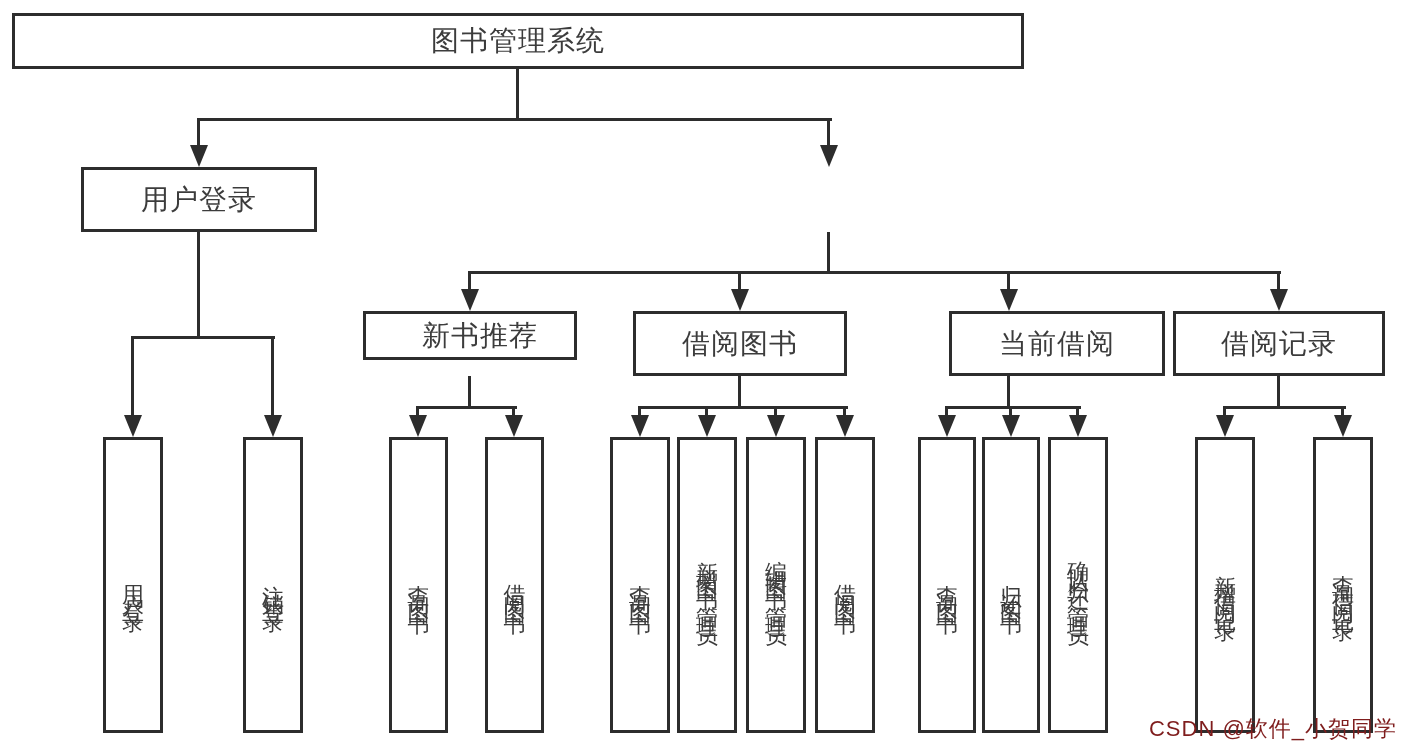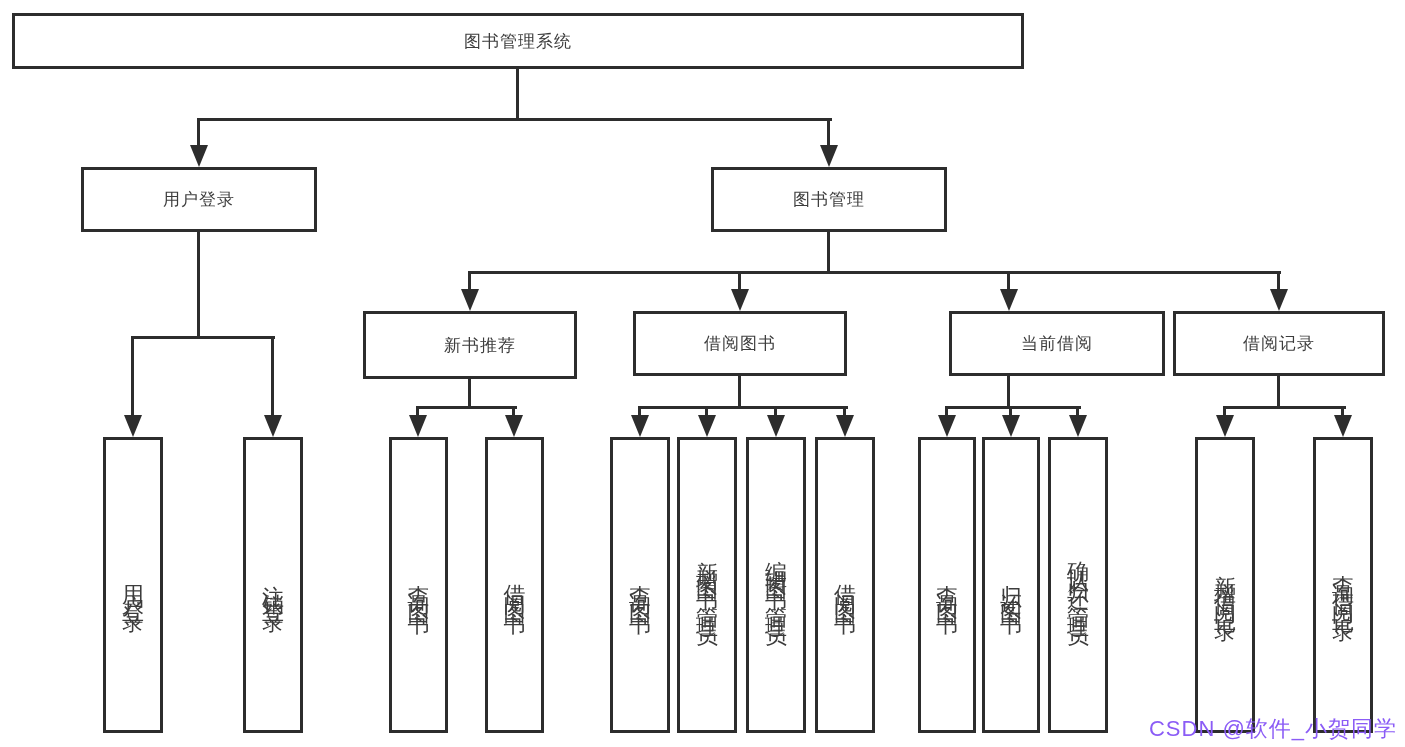--- a/index.html
+++ b/index.html
@@ -5,36 +5,36 @@
   html,body { margin:0; padding:0; background:#ffffff; }
   #stage {
     position:relative; width:1405px; height:747px; background:#ffffff;
     font-family:"Liberation Sans", sans-serif; overflow:hidden;
   }
   .box {
     position:absolute; background:#ffffff; border:3px solid #2d2d2d;
     box-sizing:border-box; display:flex; align-items:center; justify-content:center;
     color:#3c3c3c;
   }
-  .hbox { font-size:17px; letter-spacing:1px; }
+  .hbox { font-size:28px; letter-spacing:1px; }
   .leaf span {
     writing-mode:vertical-rl; text-orientation:mixed;
     font-size:22px; line-height:1.1; letter-spacing:0.42em; color:#3c3c3c;
   }
   .hline, .vline { position:absolute; background:#2d2d2d; }
   .hline { height:3px; }
   .vline { width:3px; }
   .arrow {
     position:absolute; width:0; height:0;
     border-left:9px solid transparent; border-right:9px solid transparent;
     border-top:22px solid #2d2d2d;
   }
   .watermark {
     position:absolute; right:8px; top:714px; font-size:22px;
-    color:#8b5cf6; letter-spacing:1px; white-space:nowrap;
+    color:#7f1d1d; letter-spacing:1px; white-space:nowrap;
   }
 </style>
 </head>
 <body>
 
 <div id="stage">
 
   <div class="box hbox" style="left:12px; top:13px; width:1012px; height:56px;">
     <span>图书管理系统</span>
   </div>
@@ -42,36 +42,33 @@
   <div class="vline" style="left:516px; top:69px; height:52px;"></div>
   <div class="hline" style="left:197px; top:118px; width:635px;"></div>
   <div class="vline" style="left:197px; top:118px; height:30px;"></div>
   <div class="arrow" style="left:190px; top:145px;"></div>
   <div class="vline" style="left:827px; top:118px; height:30px;"></div>
   <div class="arrow" style="left:820px; top:145px;"></div>
 
   <div class="box hbox" style="left:81px; top:167px; width:236px; height:65px;">
     <span>用户登录</span>
   </div>
-  <div class="box hbox" style="left:711px; top:167px; width:236px; height:65px;">
-    <span>图书管理</span>
-  </div>
 
   <div class="vline" style="left:827px; top:232px; height:42px;"></div>
   <div class="hline" style="left:468px; top:271px; width:813px;"></div>
   <div class="vline" style="left:468px;  top:271px; height:20px;"></div>
   <div class="arrow" style="left:461px;  top:289px;"></div>
   <div class="vline" style="left:738px;  top:271px; height:20px;"></div>
   <div class="arrow" style="left:731px;  top:289px;"></div>
   <div class="vline" style="left:1007px; top:271px; height:20px;"></div>
   <div class="arrow" style="left:1000px; top:289px;"></div>
   <div class="vline" style="left:1277px; top:271px; height:20px;"></div>
   <div class="arrow" style="left:1270px; top:289px;"></div>
 
-  <div class="box hbox" style="left:363px; top:311px; width:214px; height:68px;padding-left:20px;">
+  <div class="box hbox" style="left:363px; top:311px; width:214px; height:49px;padding-left:20px;">
     <span>新书推荐</span>
   </div>
   <div class="box hbox" style="left:633px; top:311px; width:214px; height:65px;">
     <span>借阅图书</span>
   </div>
   <div class="box hbox" style="left:901px; top:311px; width:216px; height:65px;margin-left:48px;">
     <span>当前借阅</span>
   </div>
   <div class="box hbox" style="left:1173px; top:311px; width:212px; height:65px;">
     <span>借阅记录</span>

